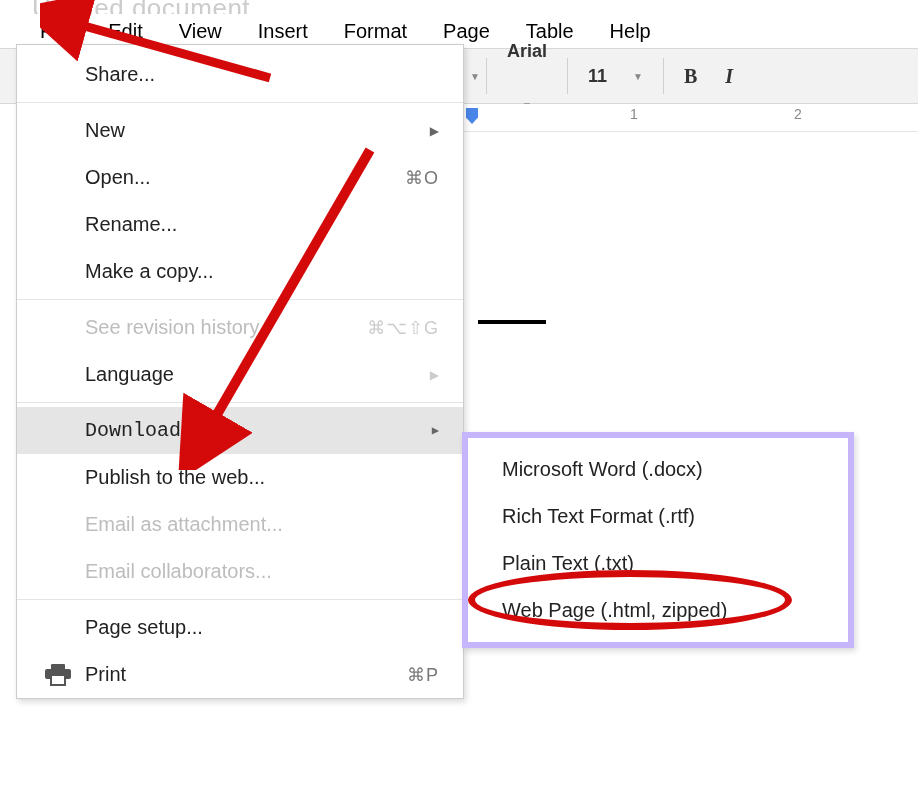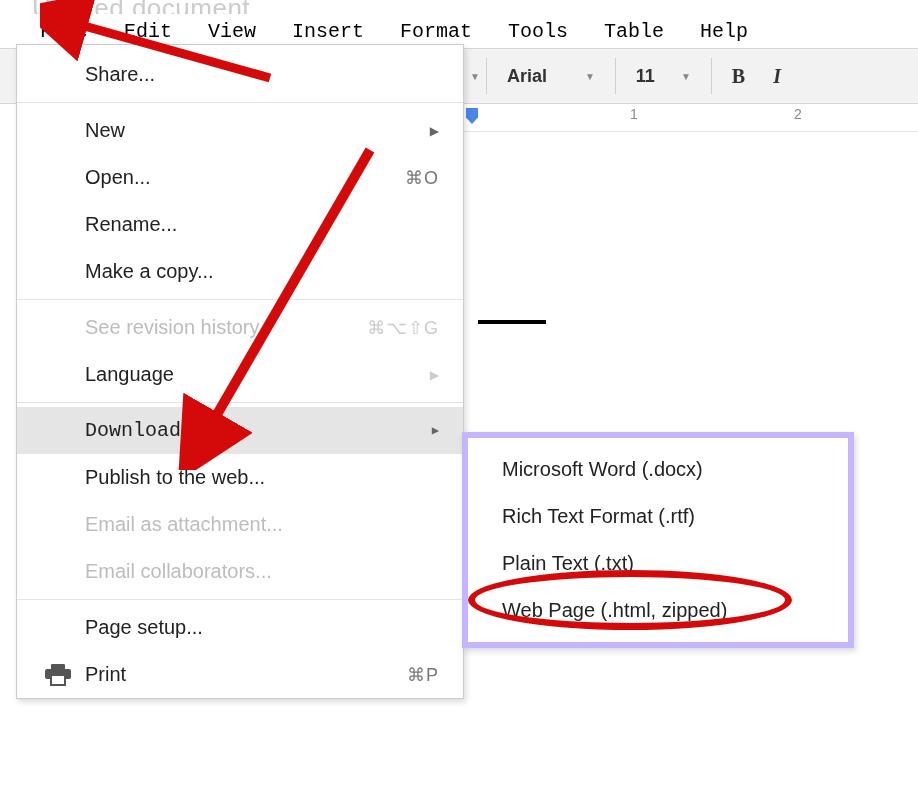--- a/index.html
+++ b/index.html
@@ -1,33 +1,33 @@
 <!DOCTYPE html>
 <html><head>
 <meta charset="utf-8">
 <style>
   * { box-sizing: border-box; margin: 0; padding: 0; }
   html, body { width: 918px; height: 794px; font-family: Arial, Helvetica, sans-serif; background: #fff; overflow: hidden; }
   .doc-title { font-size: 26px; color: #ccc; padding: 8px 0 2px 32px; letter-spacing: 0.5px; height: 14px; overflow: hidden; line-height: 0px; }
-  .menubar { display: flex; align-items: center; height: 34px; padding-left: 22px; font-size: 20px; color: #000; font-family: Liberation Mono, monospace; }
+  .menubar { display: flex; align-items: center; height: 34px; padding-left: 22px; font-size: 20px; color: #000; }
   .menubar-item { padding: 6px 18px; cursor: pointer; }
   .toolbar {
     background: #f2f2f2;
     border-top: 1px solid #d7d7d7;
     border-bottom: 1px solid #d7d7d7;
     height: 56px;
     display: flex;
     align-items: center;
     padding-left: 470px;
     font-size: 18px;
     color: #333;
     position: relative;
   }
   .tb-sep { width: 1px; height: 36px; background: #d0d0d0; margin: 0 6px; }
-  .tb-font { display: flex; align-items: center; gap: 38px; padding: 0 14px; font-weight: bold; }
+  .tb-font { display: flex; align-items: center; gap: 38px; padding: 0 14px; font-weight: bold; flex-direction: column; }
   .tb-size { display: flex; align-items: center; gap: 26px; padding: 0 14px; font-weight: bold; }
   .tb-caret { color: #888; font-size: 10px; }
   .tb-bold { font-weight: bold; font-size: 20px; padding: 0 14px; font-family: "Times New Roman", serif; }
   .tb-italic { font-style: italic; font-size: 20px; padding: 0 14px; font-family: "Times New Roman", serif; font-weight: bold;}
   .ruler {
     height: 28px;
     background: #fff;
     border-bottom: 1px solid #e6e6e6;
     position: relative;
     margin-left: 464px;
@@ -86,21 +86,21 @@
 <body>
 
 <div class="doc-title">Untitled document</div>
 
 <div class="menubar">
   <div class="menubar-item">File</div>
   <div class="menubar-item">Edit</div>
   <div class="menubar-item">View</div>
   <div class="menubar-item">Insert</div>
   <div class="menubar-item">Format</div>
-  <div class="menubar-item">Tools</div>
+  <div class="menubar-item">Page</div>
   <div class="menubar-item">Table</div>
   <div class="menubar-item">Help</div>
 </div>
 
 <div class="toolbar">
   <span class="tb-caret">▼</span>
   <div class="tb-sep"></div>
   <div class="tb-font">
     <span>Arial</span>
     <span class="tb-caret">▼</span>

